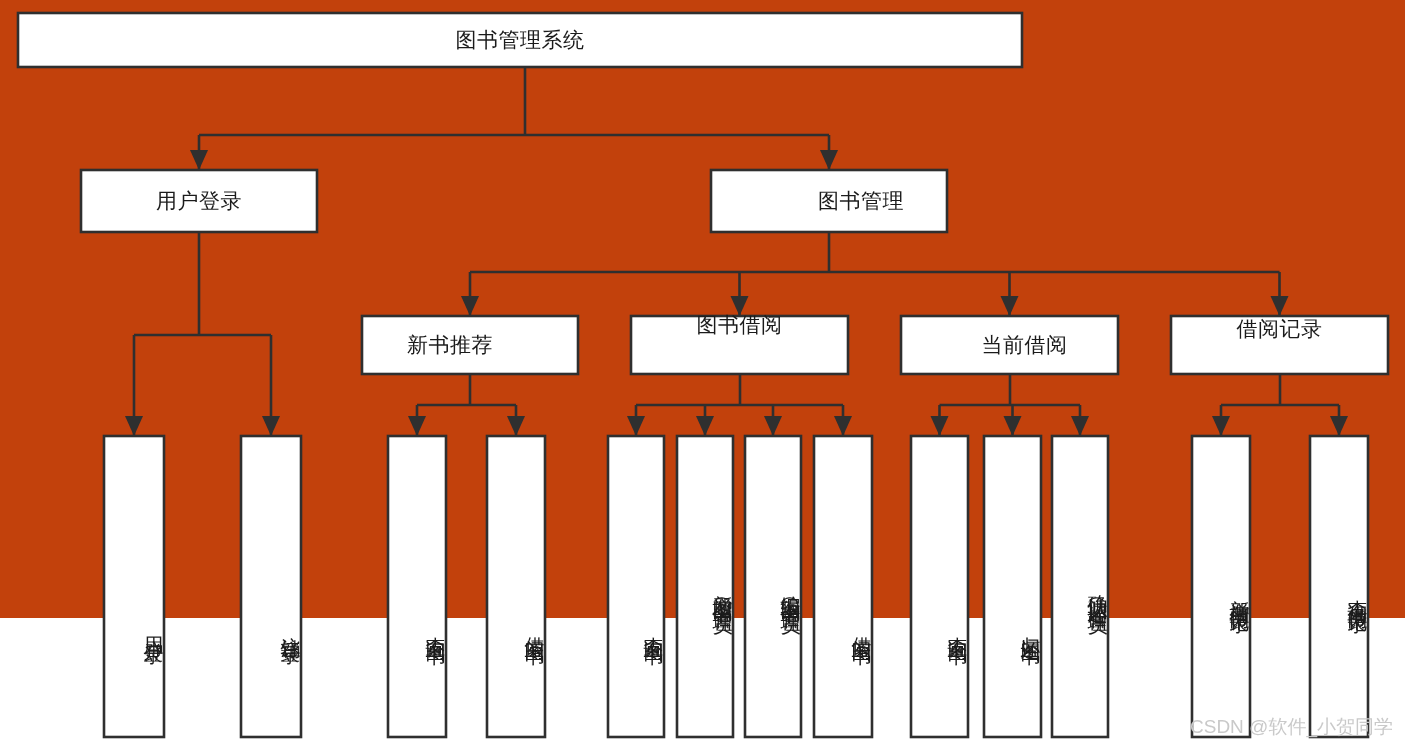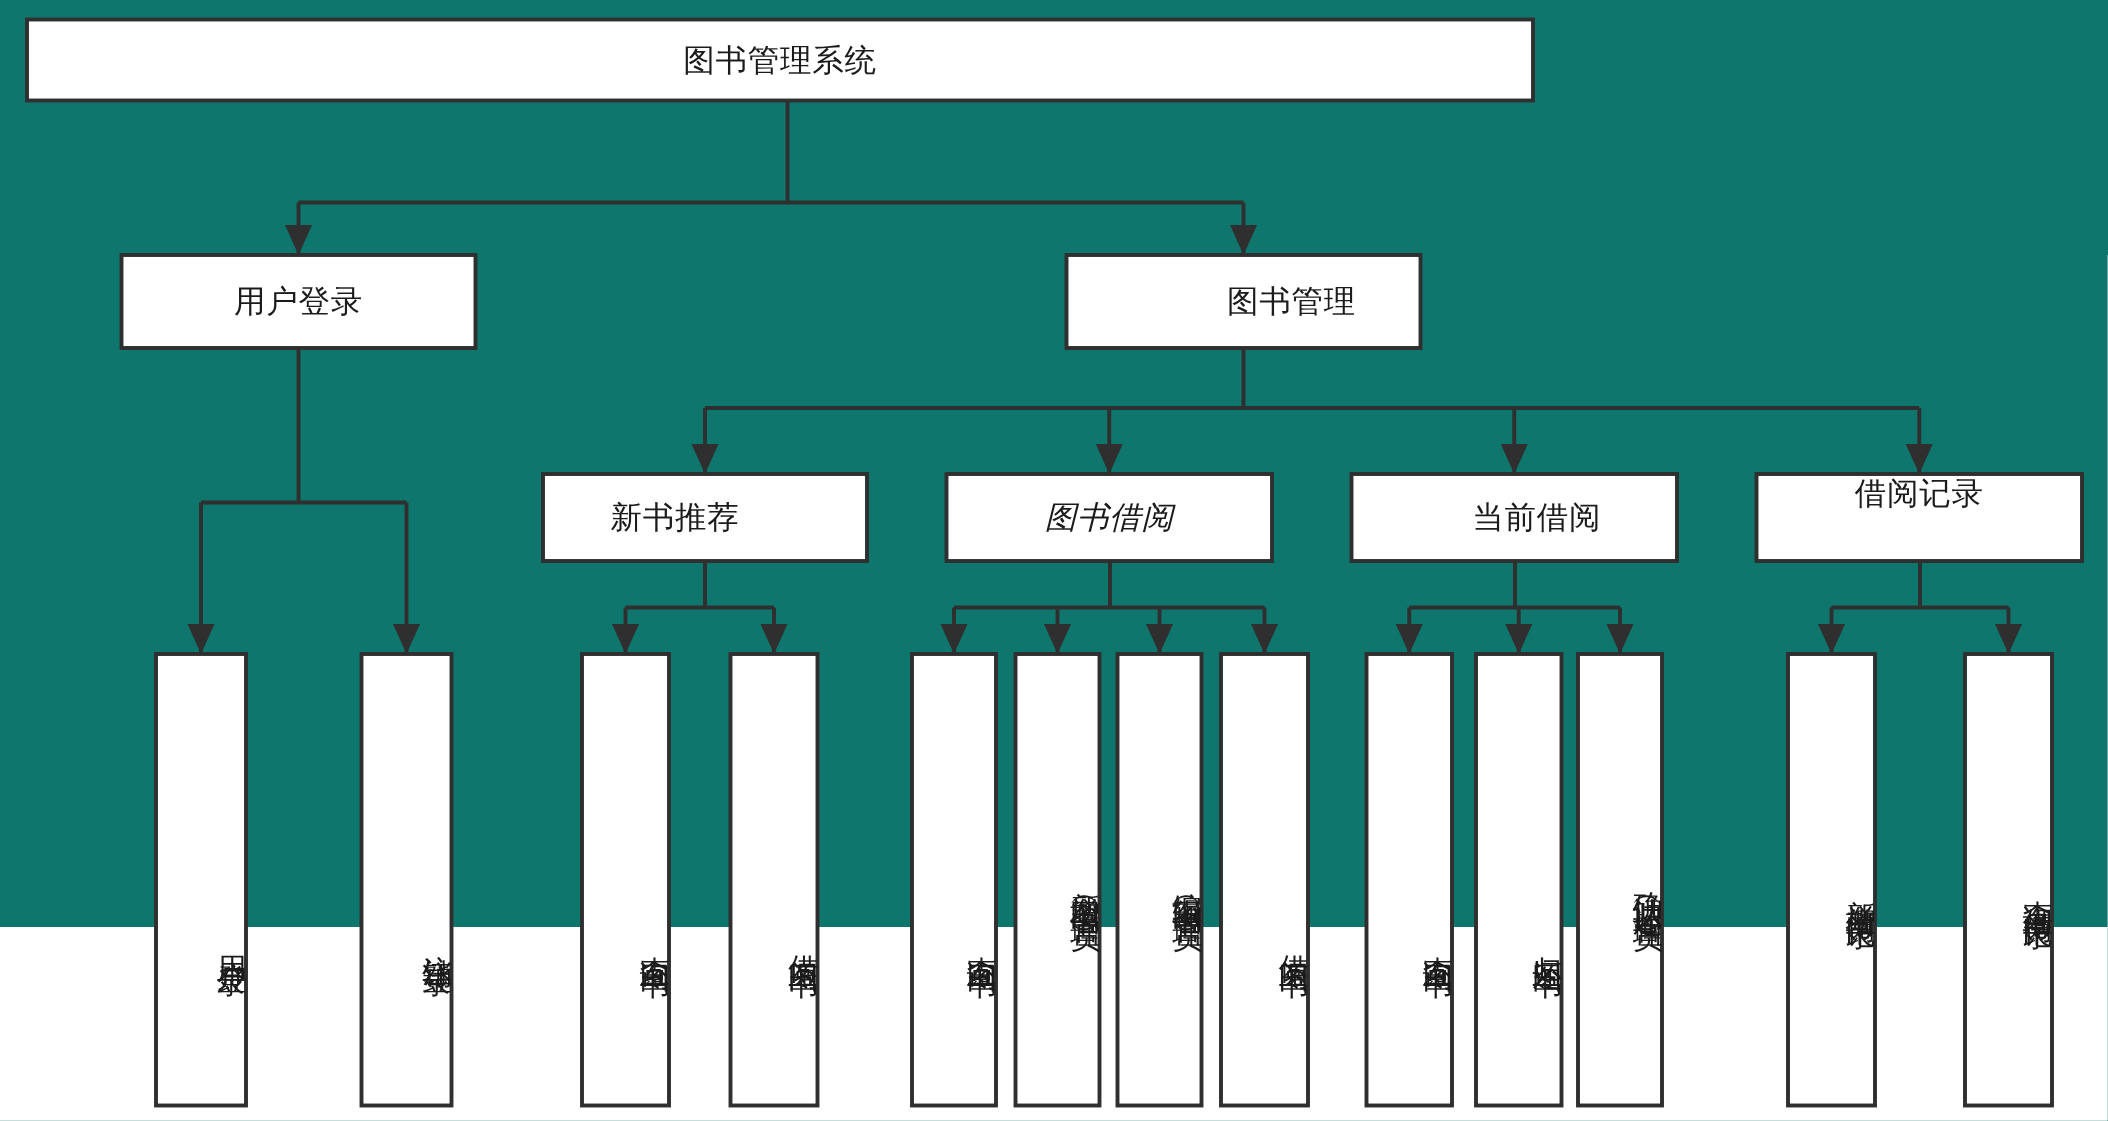--- a/index.html
+++ b/index.html
@@ -10,21 +10,21 @@
   body {
     width: 1405px;
     height: 747px;
     font-family: "Liberation Sans", "DejaVu Sans", sans-serif;
     overflow: hidden;
   }
   #diagram-root {
     position: relative;
     width: 1405px;
     height: 618px;
-    background: #0f766e;
+    background: #c2410c;
   }
   svg#tree-svg {
     position: absolute;
     left: 0;
     top: 0;
     width: 1405px;
     height: 747px;
     display: block;
   }
   .node-rect {
@@ -164,21 +164,21 @@
       </div>
       <div class="node-label" style="left: 81px; top: 170px; width: 236px; height: 62px;">
         <span>用户登录</span>
       </div>
       <div class="node-label" style="left: 711px; top: 170px; width: 236px; height: 62px; padding-left: 32px;">
         <span>图书管理</span>
       </div>
       <div class="node-label" style="left: 342px; top: 316px; width: 216px; height: 58px;">
         <span>新书推荐</span>
       </div>
-      <div class="node-label" style="left: 631px; top: 316px; width: 217px; height: 58px; font-style: italic;">
+      <div class="node-label" style="left: 631px; top: 296px; width: 217px; height: 58px;">
         <span>图书借阅</span>
       </div>
       <div class="node-label" style="left: 901px; top: 316px; width: 217px; height: 58px; margin-left: 15px;">
         <span>当前借阅</span>
       </div>
       <div class="node-label" style="left: 1171px; top: 300px; width: 217px; height: 58px;">
         <span>借阅记录</span>
       </div>
       <div class="node-label vertical" style="left: 104px; top: 436px; width: 60px; height: 301px; padding-top: 80px; box-sizing: border-box;">
         <span>用户登录</span>
@@ -213,13 +213,14 @@
       <div class="node-label vertical" style="left: 1052px; top: 436px; width: 56px; height: 301px; padding-top: 12px; box-sizing: border-box;">
         <span>确认归还（管理员）</span>
       </div>
       <div class="node-label vertical" style="left: 1192px; top: 436px; width: 58px; height: 301px; padding-top: 12px; box-sizing: border-box;">
         <span>新增借阅记录</span>
       </div>
       <div class="node-label vertical" style="left: 1310px; top: 436px; width: 58px; height: 301px; padding-top: 12px; box-sizing: border-box;">
         <span>查询借阅记录</span>
       </div>
     </div>
+  <div class="watermark" style="left:1190px; top:714px;">CSDN @软件_小贺同学</div>
 </div>
 
 </body></html>

